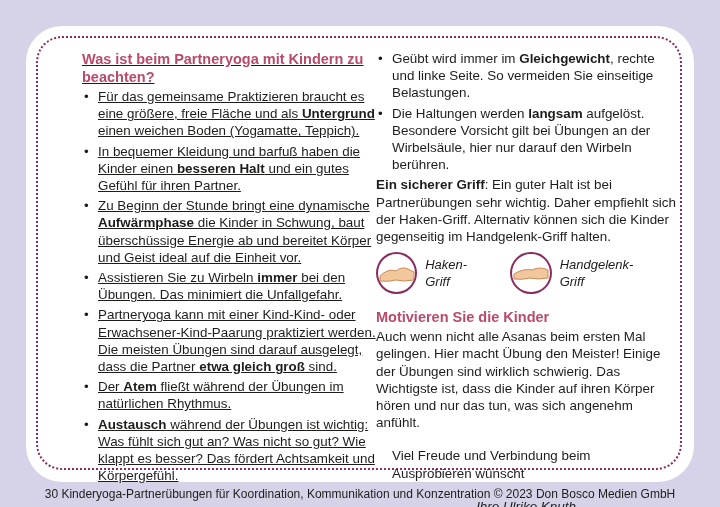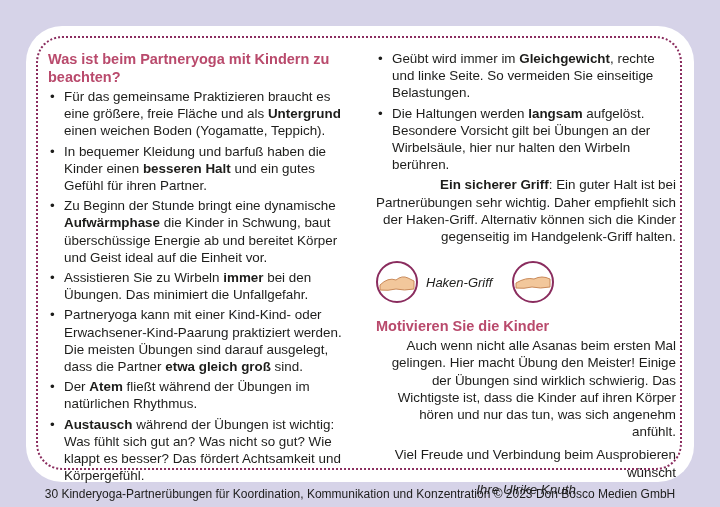--- a/index.html
+++ b/index.html
@@ -1,28 +1,28 @@
 <!DOCTYPE html>
 <html><head>
 <meta charset="utf-8">
 <style>
   html,body{margin:0;padding:0;}
   body{width:720px;height:507px;background:#d6d3e8;font-family:"Liberation Sans",sans-serif;color:#1d1d1b;position:relative;overflow:hidden;}
   .card{position:absolute;left:26px;top:26px;width:668px;height:456px;background:#fff;border-radius:36px;}
   .dots{position:absolute;left:36px;top:36px;width:646px;height:434px;border:2.5px dotted #8a2c5e;border-radius:26px;box-sizing:border-box;}
   .col{position:absolute;top:50px;font-size:13.4px;line-height:17.2px;}
-  .col.left{left:48px;width:300px;}
+  .col.left{left:82px;width:300px;text-decoration:underline;}
   .col.right{left:376px;width:300px;top:50px;}
   h2{color:#b94a6c;font-size:14.5px;line-height:18px;margin:0 0 2px 0;font-weight:bold;}
   ul{list-style:none;margin:0;padding:0;}
   li{position:relative;padding-left:16px;margin:0 0 3px 0;}
   li::before{content:"•";position:absolute;left:2px;top:0;}
   b{font-weight:bold;}
-  p{margin:0 0 6px 0;text-align:right;}
-  .grip-row{display:flex;align-items:center;margin:16px 0 14px 0;}
+  p{margin:0 0 6px 0;}
+  .grip-row{display:flex;align-items:center;margin:7px 0 14px 0;}
   .grip{display:flex;align-items:center;margin-right:20px;}
   .grip-circle{width:42px;height:42px;border:2px solid #8a2c5e;border-radius:50%;position:relative;box-sizing:border-box;overflow:hidden;}
   .grip-circle svg{position:absolute;left:0;top:0;}
   .grip-label{font-style:italic;font-size:13px;margin-left:8px;}
   .sign{font-style:italic;text-align:center;}
   .footer{position:absolute;left:0;right:0;top:487px;text-align:center;font-size:12px;color:#1d1d1b;}
 </style>
 </head>
 <body>
 
@@ -38,41 +38,42 @@
     <li><span>Assistieren Sie zu Wirbeln </span><b>immer</b><span> bei den Übungen. Das minimiert die Unfallgefahr.</span></li>
     <li><span>Partneryoga kann mit einer Kind-Kind- oder Erwachsener-Kind-Paarung praktiziert werden. Die meisten Übungen sind darauf ausgelegt, dass die Partner </span><b>etwa gleich groß</b><span> sind.</span></li>
     <li><span>Der </span><b>Atem</b><span> fließt während der Übungen im natürlichen Rhythmus.</span></li>
     <li><span></span><b>Austausch</b><span> während der Übungen ist wichtig: Was fühlt sich gut an? Was nicht so gut? Wie klappt es besser? Das fördert Achtsamkeit und Körpergefühl.</span></li>
   </ul>
 </div>
 
 <div class="col right">
   <ul style="margin-bottom:0;">
     <li><span>Geübt wird immer im </span><b>Gleichgewicht</b><span>, rechte und linke Seite. So vermeiden Sie einseitige Belastungen.</span></li>
-    <li><span>Die Haltungen werden </span><b>langsam</b><span> aufgelöst. Besondere Vorsicht gilt bei Übungen an der Wirbelsäule, hier nur halten den Wirbeln berühren.</span></li>
+    <li><span>Die Haltungen werden </span><b>langsam</b><span> aufgelöst. Besondere Vorsicht gilt bei Übungen an der Wirbelsäule, hier nur darauf den Wirbeln berühren.</span></li>
   </ul>
   <p><b>Ein sicherer Griff</b><span>: Ein guter Halt ist bei Partnerübungen sehr wichtig. Daher empfiehlt sich der Haken-Griff. Alternativ können sich die Kinder gegenseitig im Handgelenk-Griff halten.</span></p>
 
   <div class="grip-row">
     <div class="grip">
       <div class="grip-circle">
         <svg width="38" height="38" viewBox="0 0 38 38">
             <path d="M2 22 Q10 14 18 17 Q24 12 30 15 L36 18 L36 26 Q26 28 18 26 Q10 28 2 27Z" fill="#f2c79b" stroke="#c98a5a" stroke-width="1"></path>
           </svg>
       </div>
       <span class="grip-label">Haken-Griff</span>
     </div>
     <div class="grip">
       <div class="grip-circle">
         <svg width="38" height="38" viewBox="0 0 38 38">
             <path d="M2 20 Q12 14 20 16 Q28 12 36 16 L36 24 Q26 26 18 24 Q10 26 2 25Z" fill="#f2c79b" stroke="#c98a5a" stroke-width="1"></path>
           </svg>
       </div>
+      <span class="grip-label">Handgelenk-Griff</span>
     </div>
   </div>
 
   <h2>Motivieren Sie die Kinder</h2>
   <p>Auch wenn nicht alle Asanas beim ersten Mal gelingen. Hier macht Übung den Meister! Einige der Übungen sind wirklich schwierig. Das Wichtigste ist, dass die Kinder auf ihren Körper hören und nur das tun, was sich angenehm anfühlt.</p>
-  <p style="margin:0;">Viel Freude und Verbindung beim Ausprobieren wünscht</p>
+  <p style="margin:16px;">Viel Freude und Verbindung beim Ausprobieren wünscht</p>
   <div class="sign">Ihre Ulrike Knuth</div>
 </div>
 
 <div class="footer">30 Kinderyoga-Partnerübungen für Koordination, Kommunikation und Konzentration © 2023 Don Bosco Medien GmbH</div>
 
 </body></html>

